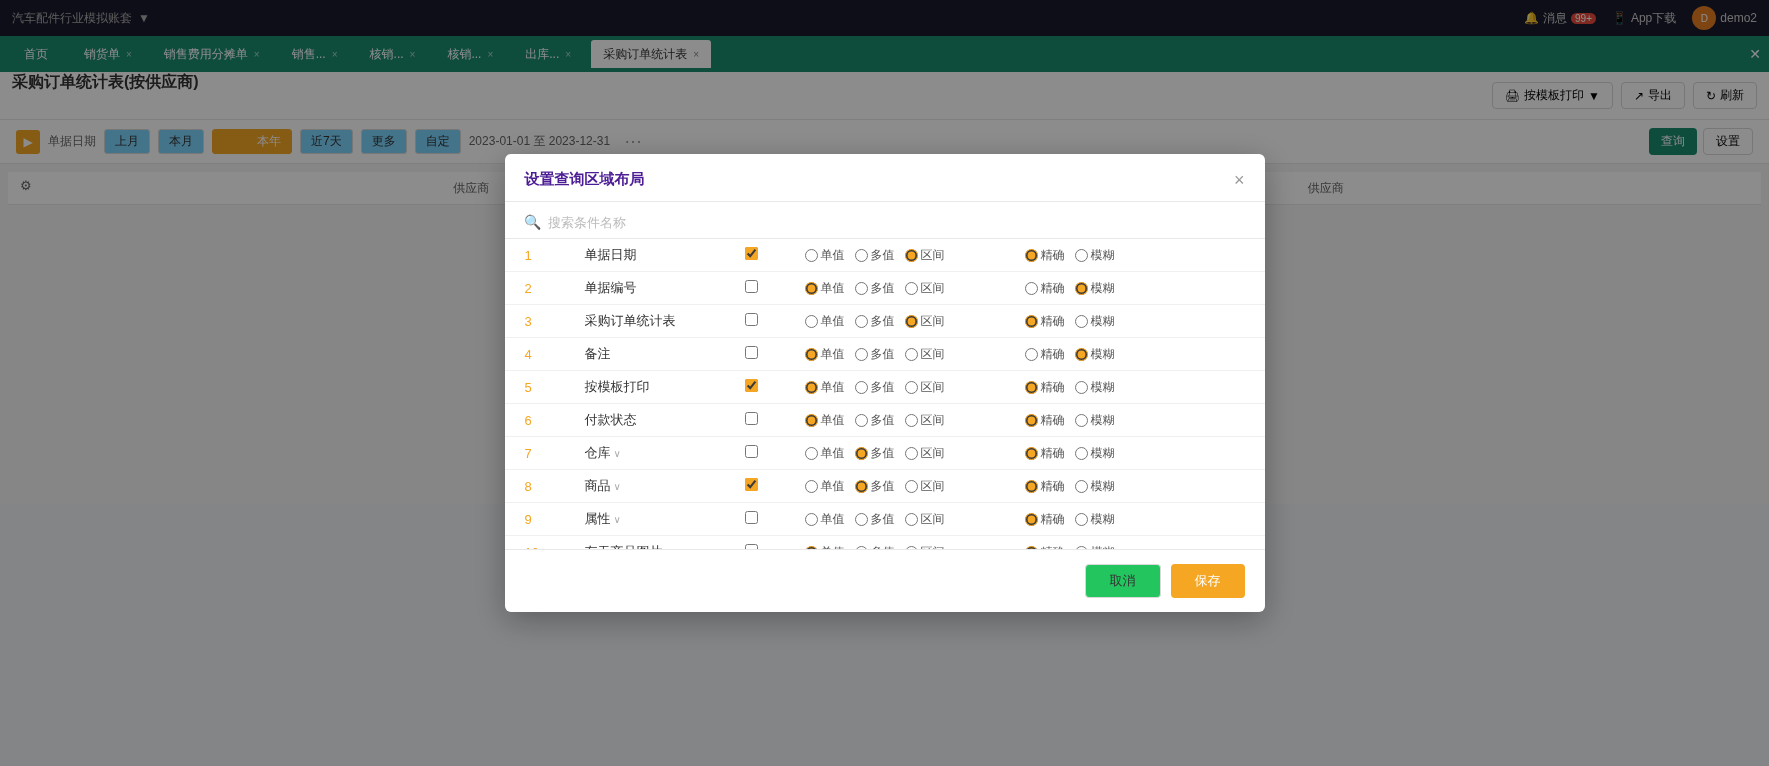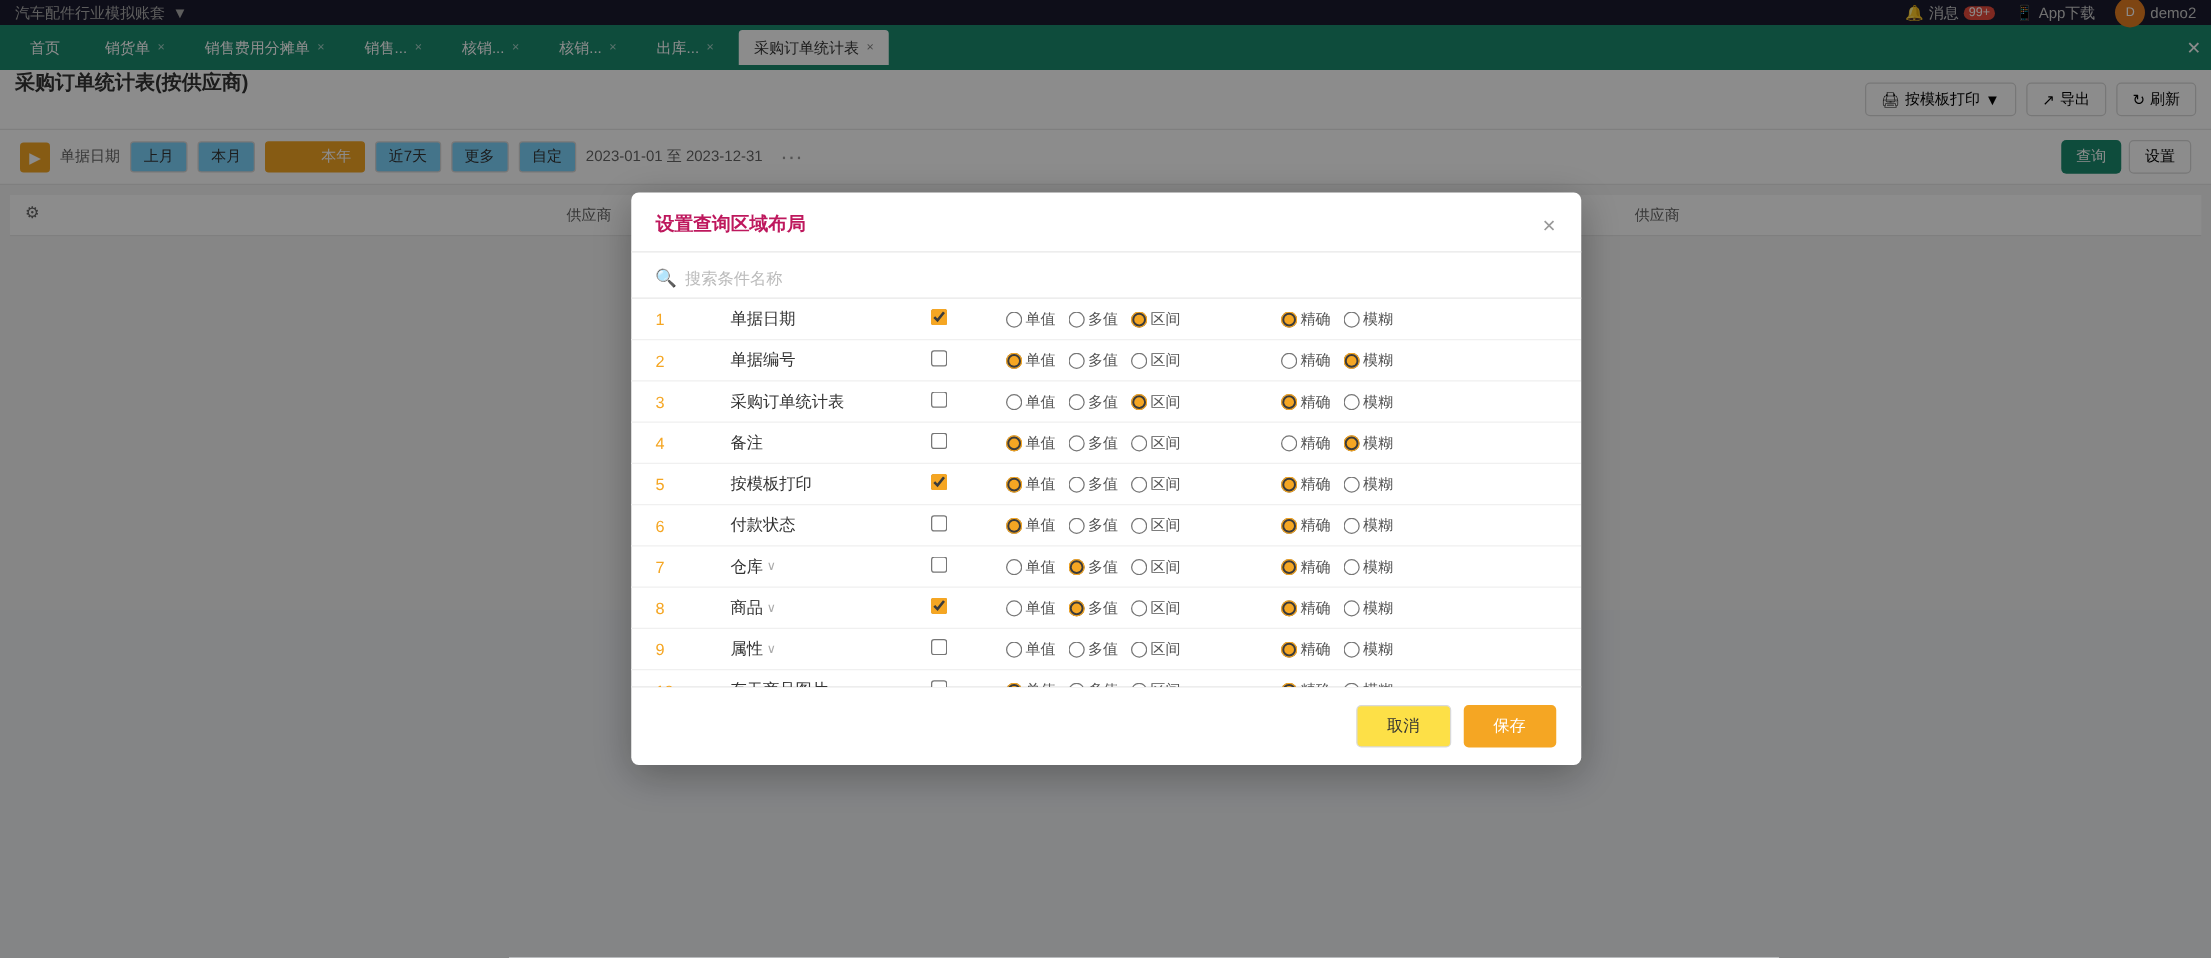--- a/index.html
+++ b/index.html
@@ -1,20 +1,20 @@
 <!DOCTYPE html>
 <html><head>
   <meta charset="utf-8">
   <style>
     * { box-sizing: border-box; margin: 0; padding: 0; }
     body { font-family: 'Microsoft YaHei', Arial, sans-serif; font-size: 13px; background: #f0f2f5; overflow: hidden; }
 
     
     .top-bar {
-      height: 20px;
+      height: 36px;
       background: #1a1a2e;
       display: flex;
       align-items: center;
       justify-content: space-between;
       padding: 0 12px;
       color: #ccc;
     }
     .top-bar-left { font-size: 12px; color: #aaa; display: flex; align-items: center; gap: 6px; }
     .top-bar-right { display: flex; align-items: center; gap: 16px; font-size: 12px; }
     .top-bar-right .badge { background: #e74c3c; color: #fff; border-radius: 8px; padding: 0 4px; font-size: 10px; }
@@ -115,21 +115,21 @@
       flex-direction: column;
       box-shadow: 0 8px 32px rgba(0,0,0,0.3);
     }
     .dialog-header {
       padding: 16px 20px 12px;
       border-bottom: 1px solid #e8e8e8;
       display: flex;
       align-items: center;
       justify-content: space-between;
     }
-    .dialog-title { font-size: 15px; font-weight: bold; color: #be185d; }
+    .dialog-title { font-size: 15px; font-weight: bold; color: #4c1d95; }
     .dialog-close { background: none; border: none; font-size: 18px; cursor: pointer; color: #999; line-height: 1; }
 
     
     .dialog-tabs {
       display: flex;
       padding: 0 20px;
       border-bottom: 1px solid #e8e8e8;
       gap: 0;
     }
     .dialog-tab {
@@ -201,21 +201,21 @@
     input[type="checkbox"] { accent-color: #f5a623; width: 13px; height: 13px; cursor: pointer; }
 
     
     .dialog-footer {
       padding: 14px 20px;
       border-top: 1px solid #e8e8e8;
       display: flex;
       justify-content: flex-end;
       gap: 10px;
     }
-    .btn-cancel { padding: 7px 24px; border: 1px solid #d9d9d9; background: #fde047; border-radius: 4px; cursor: pointer; font-size: 13px; color: #333; }
+    .btn-cancel { padding: 7px 24px; border: 1px solid #d9d9d9; background: #22c55e; border-radius: 4px; cursor: pointer; font-size: 13px; color: #333; }
     .btn-save { padding: 7px 24px; background: #f5a623; color: #fff; border: none; border-radius: 4px; cursor: pointer; font-size: 13px; }
 
     
     .dialog-table-body::-webkit-scrollbar { width: 6px; }
     .dialog-table-body::-webkit-scrollbar-track { background: #f0f0f0; }
     .dialog-table-body::-webkit-scrollbar-thumb { background: #ccc; border-radius: 3px; }
   </style>
 </head>
 <body>
 

